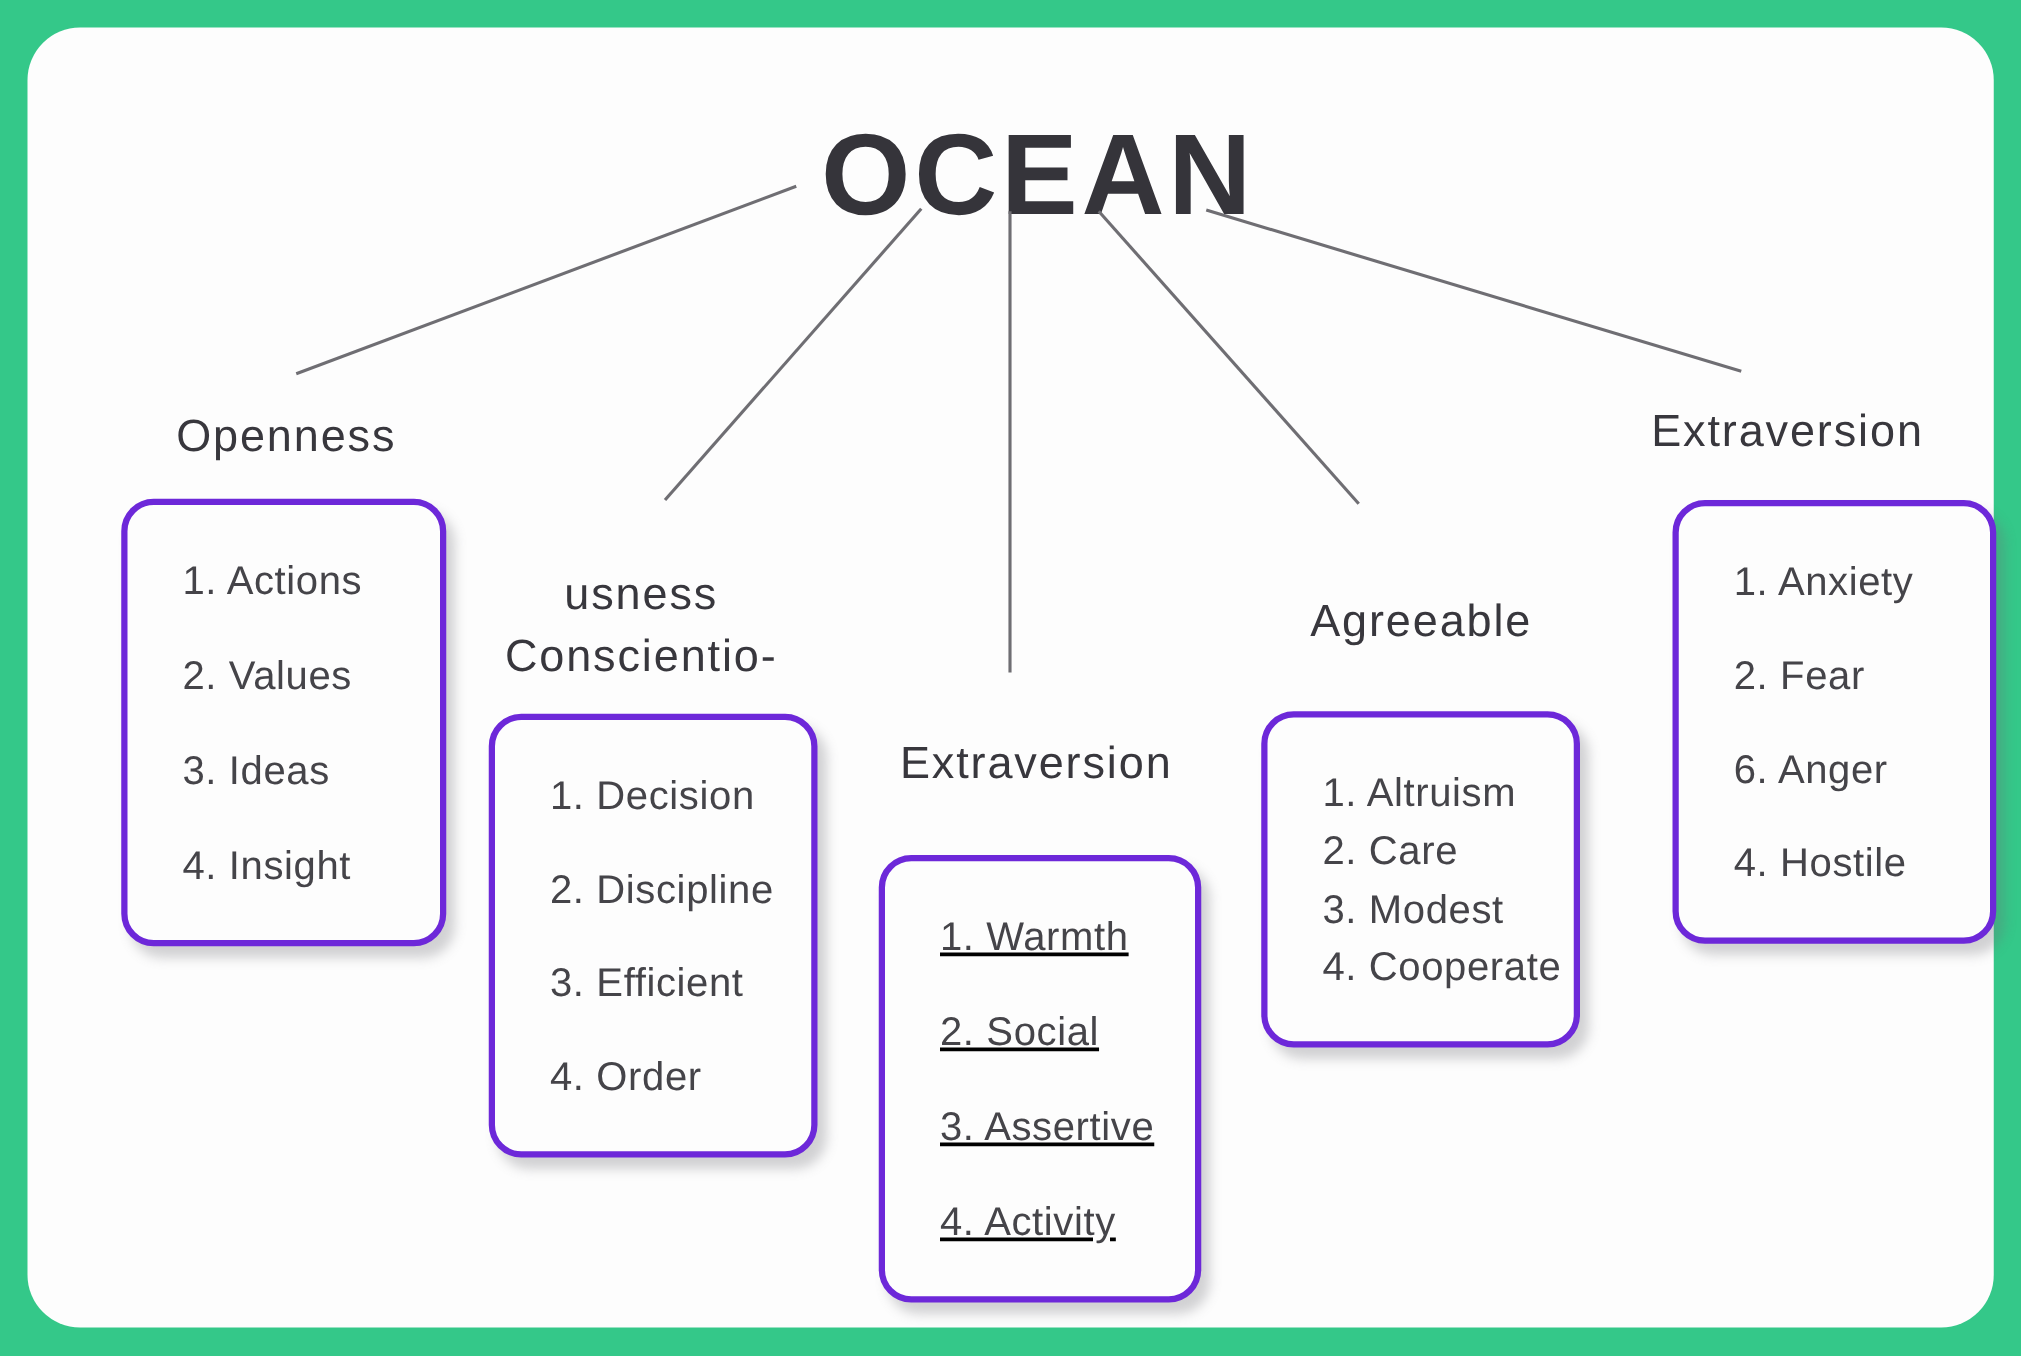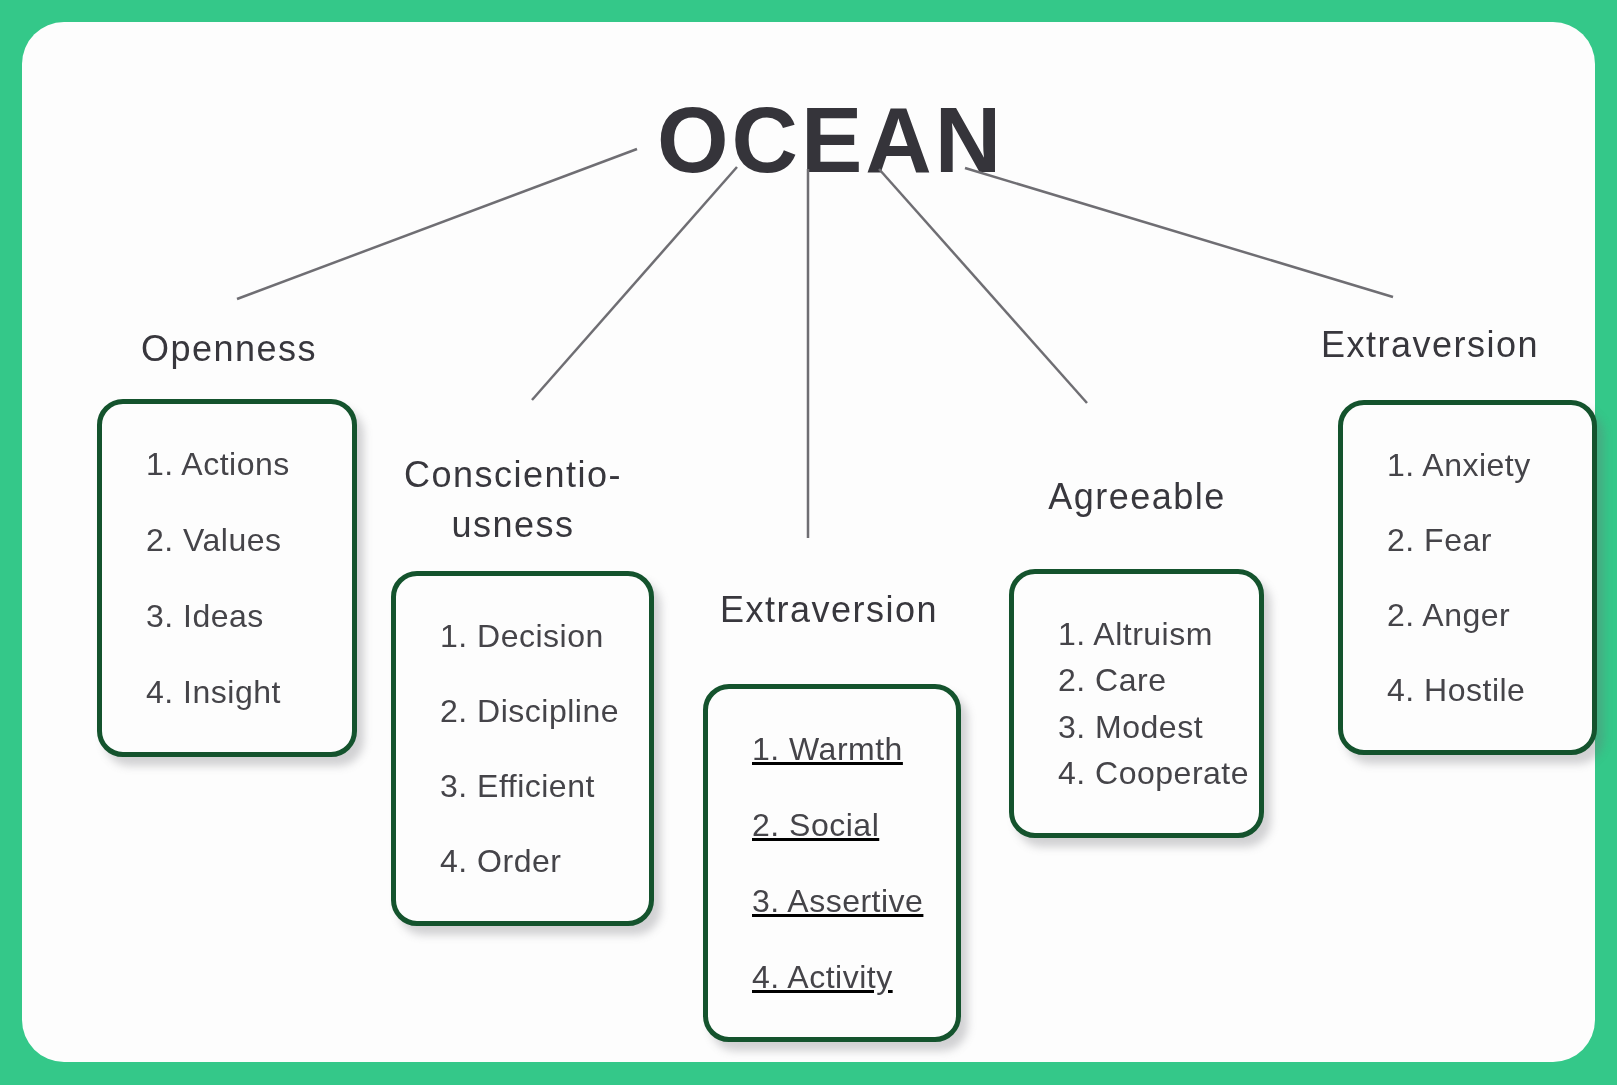--- a/index.html
+++ b/index.html
@@ -56,21 +56,21 @@
     font-weight: 500;
     letter-spacing: 1.5px;
     color: #38373d;
     line-height: 50px;
   }
   .branch-label span { display: block; }
   .trait-box {
     position: absolute;
     box-sizing: border-box;
     background: #fdfdfd;
-    border: 5px solid #14532d;
+    border: 5px solid #6d28d9;
     border-radius: 26px;
     box-shadow: 7px 9px 9px rgba(110, 110, 115, 0.30);
     display: flex;
     flex-direction: column;
     justify-content: space-between;
     padding: 40px 10px 40px 44px;
   }
   .trait-item {
     font-size: 32px;
     font-weight: 400;
@@ -103,22 +103,22 @@
       <span>Openness</span>
     </div>
     <div class="trait-box" id="box-openness">
       <div class="trait-item">1. Actions</div>
       <div class="trait-item">2. Values</div>
       <div class="trait-item">3. Ideas</div>
       <div class="trait-item">4. Insight</div>
     </div>
 
     <div class="branch-label" id="label-conscientiousness">
+      <span>usness</span>
       <span>Conscientio-</span>
-      <span>usness</span>
     </div>
     <div class="trait-box" id="box-conscientiousness">
       <div class="trait-item">1. Decision</div>
       <div class="trait-item">2. Discipline</div>
       <div class="trait-item">3. Efficient</div>
       <div class="trait-item">4. Order</div>
     </div>
 
     <div class="branch-label" id="label-extraversion">
       <span>Extraversion</span>
@@ -139,21 +139,21 @@
       <div class="trait-item">3. Modest</div>
       <div class="trait-item">4. Cooperate</div>
     </div>
 
     <div class="branch-label" id="label-neuroticism">
       <span>Extraversion</span>
     </div>
     <div class="trait-box" id="box-neuroticism">
       <div class="trait-item">1. Anxiety</div>
       <div class="trait-item">2. Fear</div>
-      <div class="trait-item">2. Anger</div>
+      <div class="trait-item">6. Anger</div>
       <div class="trait-item">4. Hostile</div>
     </div>
 
   </div>
 
   <svg id="connectors" viewBox="0 0 1617 1085" xmlns="http://www.w3.org/2000/svg">
     <line x1="637" y1="149" x2="237" y2="299"></line>
     <line x1="737" y1="167" x2="532" y2="400"></line>
     <line x1="808" y1="169" x2="808" y2="538"></line>
     <line x1="879" y1="169" x2="1087" y2="403"></line>

